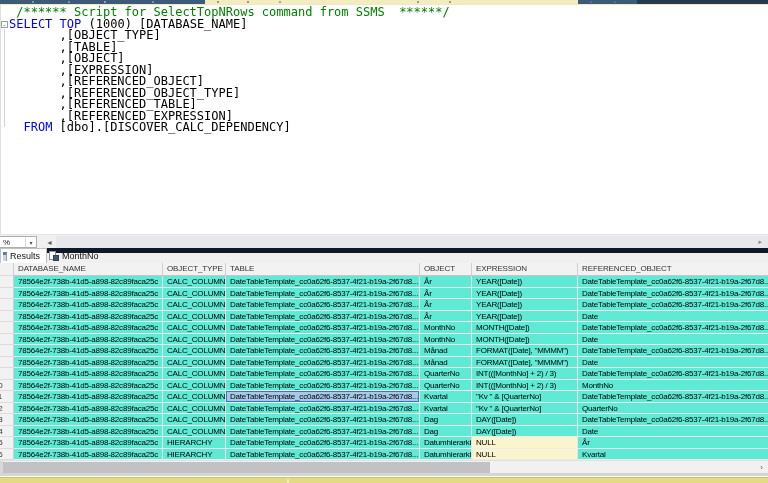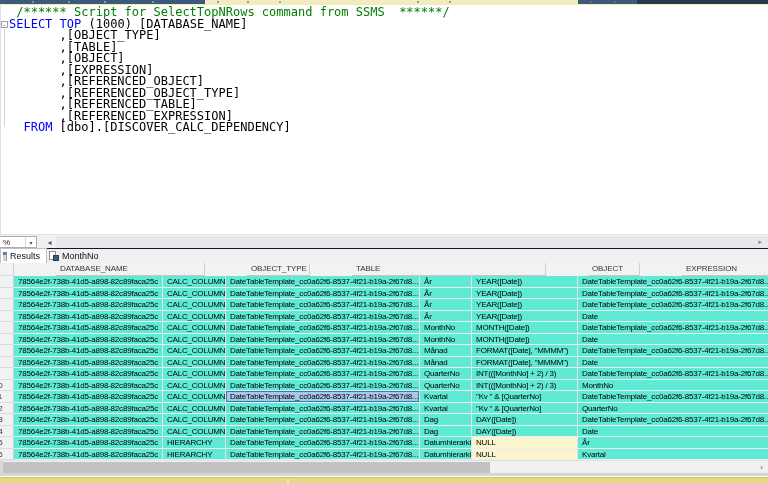--- a/index.html
+++ b/index.html
@@ -39,35 +39,35 @@
   .zoom-combo .lbl{flex:1;padding-left:3px;}
   .zoom-combo .dd{width:11px;height:100%;display:flex;align-items:center;justify-content:center;
     font-size:6px;color:#555;border-left:1px solid #d8d8d8;}
   .ed-scroll-left{position:absolute;left:43px;top:1px;width:13px;height:12px;background:#f0f0f0;
     display:flex;align-items:center;justify-content:center;font-size:7px;color:#5a6066;}
   .ed-scroll-track{position:absolute;left:56px;right:0;top:1px;height:12px;background:#e8e8ec;}
   .ed-scroll-right{position:absolute;right:6px;top:1px;height:12px;display:flex;align-items:center;
     font-size:7px;color:#8a8a90;}
 
   
-  .tabs-bar{height:15px;flex:none;background:#f0f0f0;display:flex;align-items:flex-end;border-top:1px solid #0f172a;}
+  .tabs-bar{height:15px;flex:none;background:#f0f0f0;display:flex;align-items:flex-end;border-top:5px solid #0f172a;}
   .tab{display:flex;align-items:center;height:15px;padding:0 6px 0 2px;font-size:9px;color:#111;gap:3px;}
   .tab.active{background:#fff;border:1px solid #c0c0c0;border-bottom:none;}
   .icon-results{width:4px;height:9px;background:
     linear-gradient(#c9d6e8 0 0);border-right:1px solid #8aa0b8;border-top:3px solid #5c7da0;}
   .icon-messages{width:10px;height:10px;position:relative;}
   .icon-messages .page{position:absolute;left:0;top:0;width:7px;height:9px;background:#fff;border:1px solid #8c9096;}
   .icon-messages .block{position:absolute;right:0;bottom:0;width:6px;height:6px;background:#3f5771;border:1px solid #2c3e52;}
 
   
   .grid{flex:none;height:197px;overflow:hidden;font-size:8px;letter-spacing:-0.2px;color:#000;}
   .grow{display:flex;height:11.5px;background:#5eead4;}
   .grow .cell{border-right:1px solid #e4e4e4;border-bottom:1px solid #ededed;
     padding:0 0 0 4px;line-height:11px;white-space:nowrap;overflow:hidden;flex:none;}
-  .ghead{display:flex;height:13px;background:#f2f2f2;gap:42px;}
+  .ghead{display:flex;height:13px;background:#f2f2f2;}
   .ghead .cell{border-right:1px solid #cfcfcf;border-bottom:1px solid #c6c6c6;background:#f2f2f2;
     padding:0 0 0 4px;line-height:12px;white-space:nowrap;overflow:hidden;color:#333;letter-spacing:-0.1px;flex:none;}
   .c-gut{width:14px;}
   .c0{width:149px;} .c1{width:63px;} .c2{width:194px;} .c3{width:52px;} .c4{width:106px;} .c5{width:190px;border-right:none !important;}
   .gut{background:#f2f2f2;border-right:1px solid #cfcfcf !important;border-bottom:1px solid #dcdcdc !important;
     padding:0 !important;color:#333;overflow:hidden;}
   .gut span{display:block;margin-left:-6px;line-height:11px;}
   .cell.sel{background:var(--sel-bg);box-shadow:inset 0 0 0 1px var(--sel-border);}
   .cell.nullcell{background:var(--null-bg);}
 

